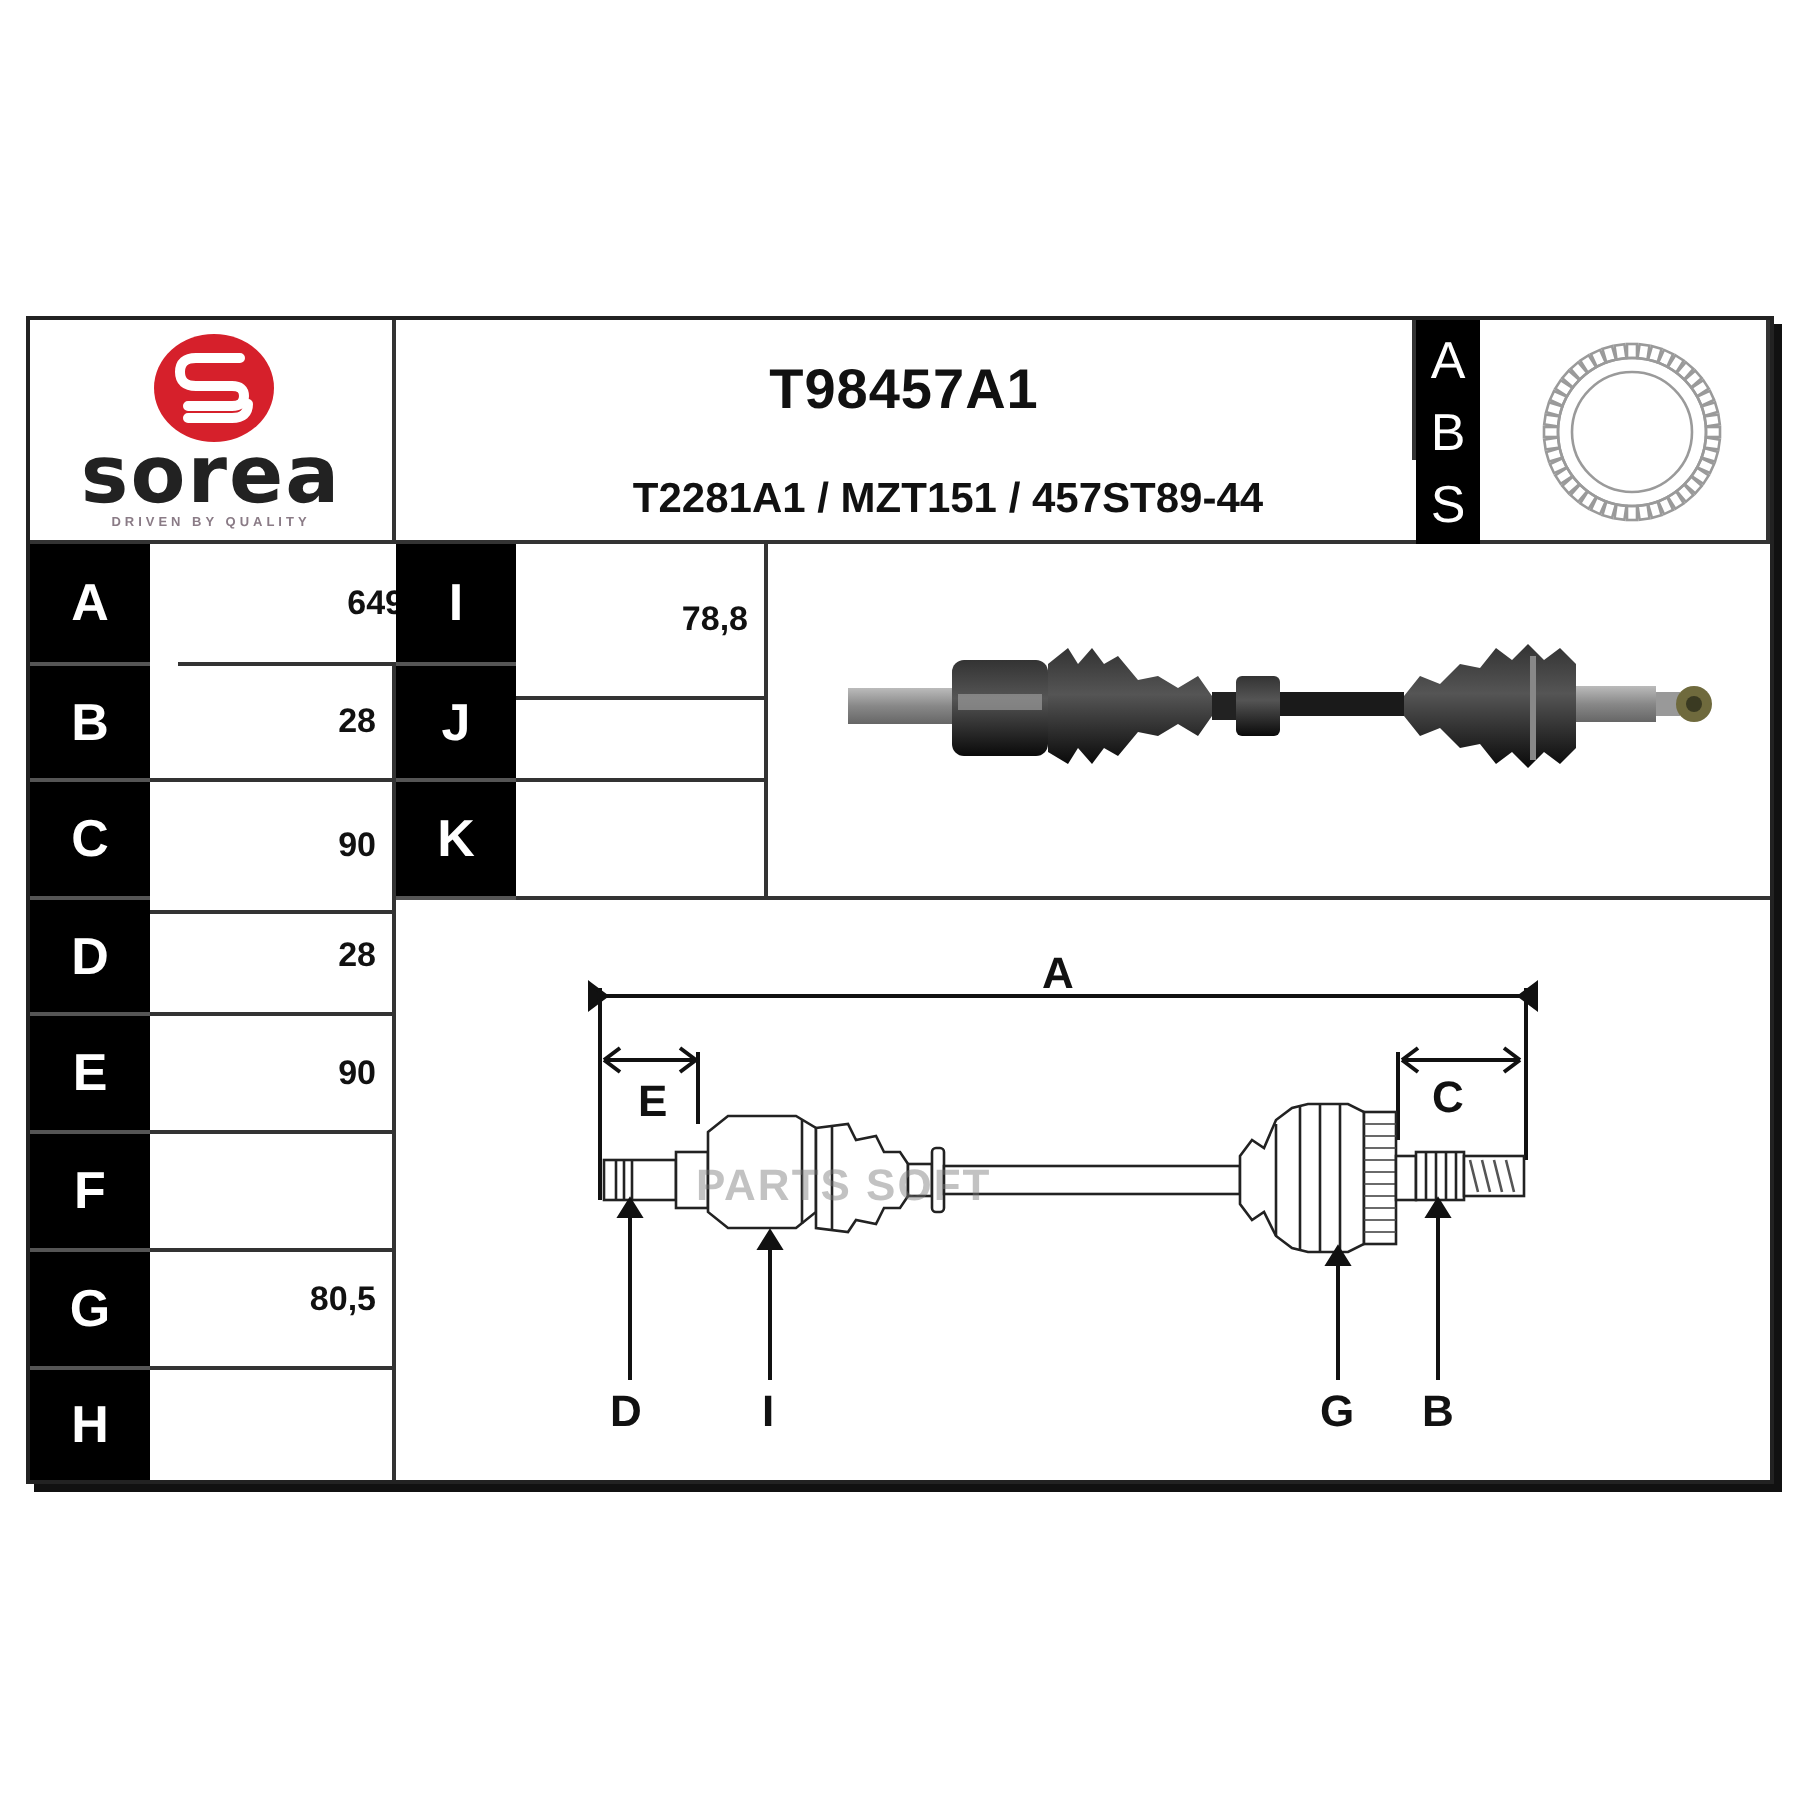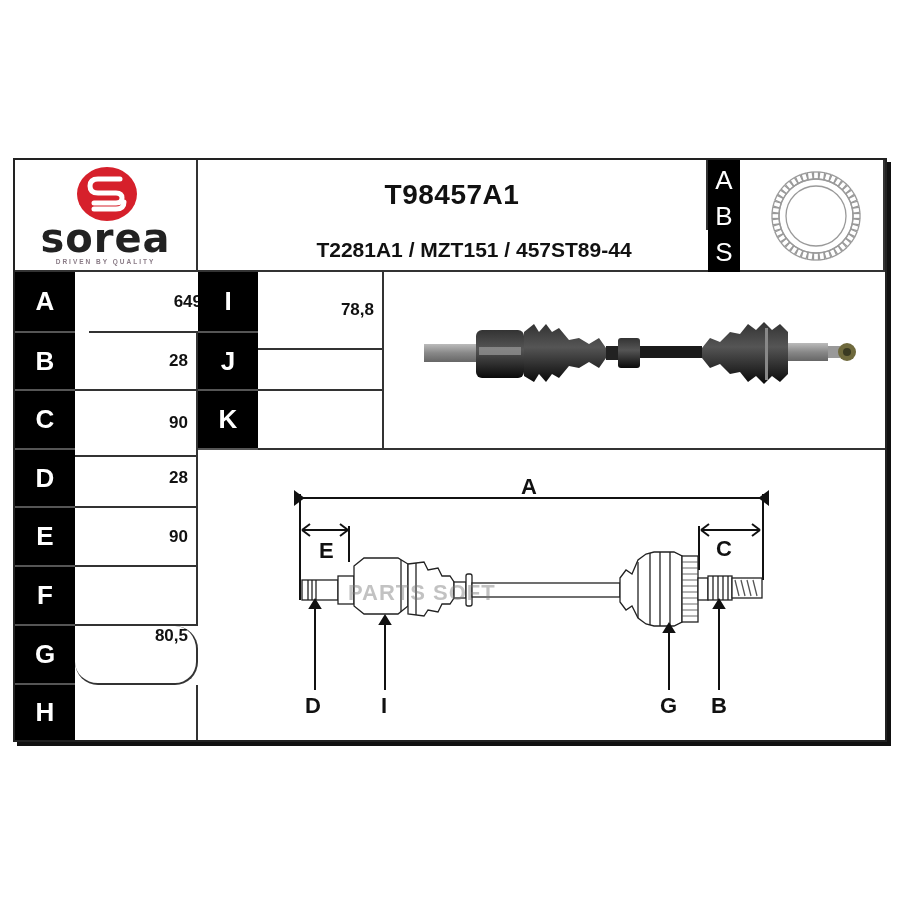--- a/index.html
+++ b/index.html
@@ -104,21 +104,21 @@
 <div class="abs val" style="left:75px;top:333px;width:123px;height:58px;">28</div>
 <div class="abs lbl" style="left:15px;top:391px;width:60px;height:59px;">C</div>
 <div class="abs val" style="left:75px;top:391px;width:123px;height:66px;">90</div>
 <div class="abs lbl" style="left:15px;top:450px;width:60px;height:58px;">D</div>
 <div class="abs val" style="left:75px;top:450px;width:123px;height:58px;align-items:flex-start;padding-top:18px;">28</div>
 <div class="abs lbl" style="left:15px;top:508px;width:60px;height:59px;">E</div>
 <div class="abs val" style="left:75px;top:508px;width:123px;height:59px;">90</div>
 <div class="abs lbl" style="left:15px;top:567px;width:60px;height:59px;">F</div>
 <div class="abs val" style="left:75px;top:567px;width:123px;height:59px;"></div>
 <div class="abs lbl" style="left:15px;top:626px;width:60px;height:59px;">G</div>
-<div class="abs val" style="left:75px;top:626px;width:123px;height:59px;align-items:flex-start;padding-top:0;border-radius:23px;">80,5</div>
+<div class="abs val" style="left:75px;top:626px;width:123px;height:59px;align-items:flex-start;padding-top:14px;">80,5</div>
 <div class="abs lbl" style="left:15px;top:685px;width:60px;height:55px;border-bottom:none;">H</div>
 <div class="abs val" style="left:75px;top:685px;width:123px;height:55px;border-bottom:none;"></div>
 
 <div class="abs lbl" style="left:198px;top:272px;width:60px;height:61px;">I</div>
 <div class="abs val" style="left:258px;top:272px;width:126px;height:78px;">78,8</div>
 <div class="abs lbl" style="left:198px;top:333px;width:60px;height:58px;">J</div>
 <div class="abs val" style="left:258px;top:333px;width:126px;height:58px;"></div>
 <div class="abs lbl" style="left:198px;top:391px;width:60px;height:59px;">K</div>
 <div class="abs val" style="left:258px;top:391px;width:126px;height:59px;"></div>
 

